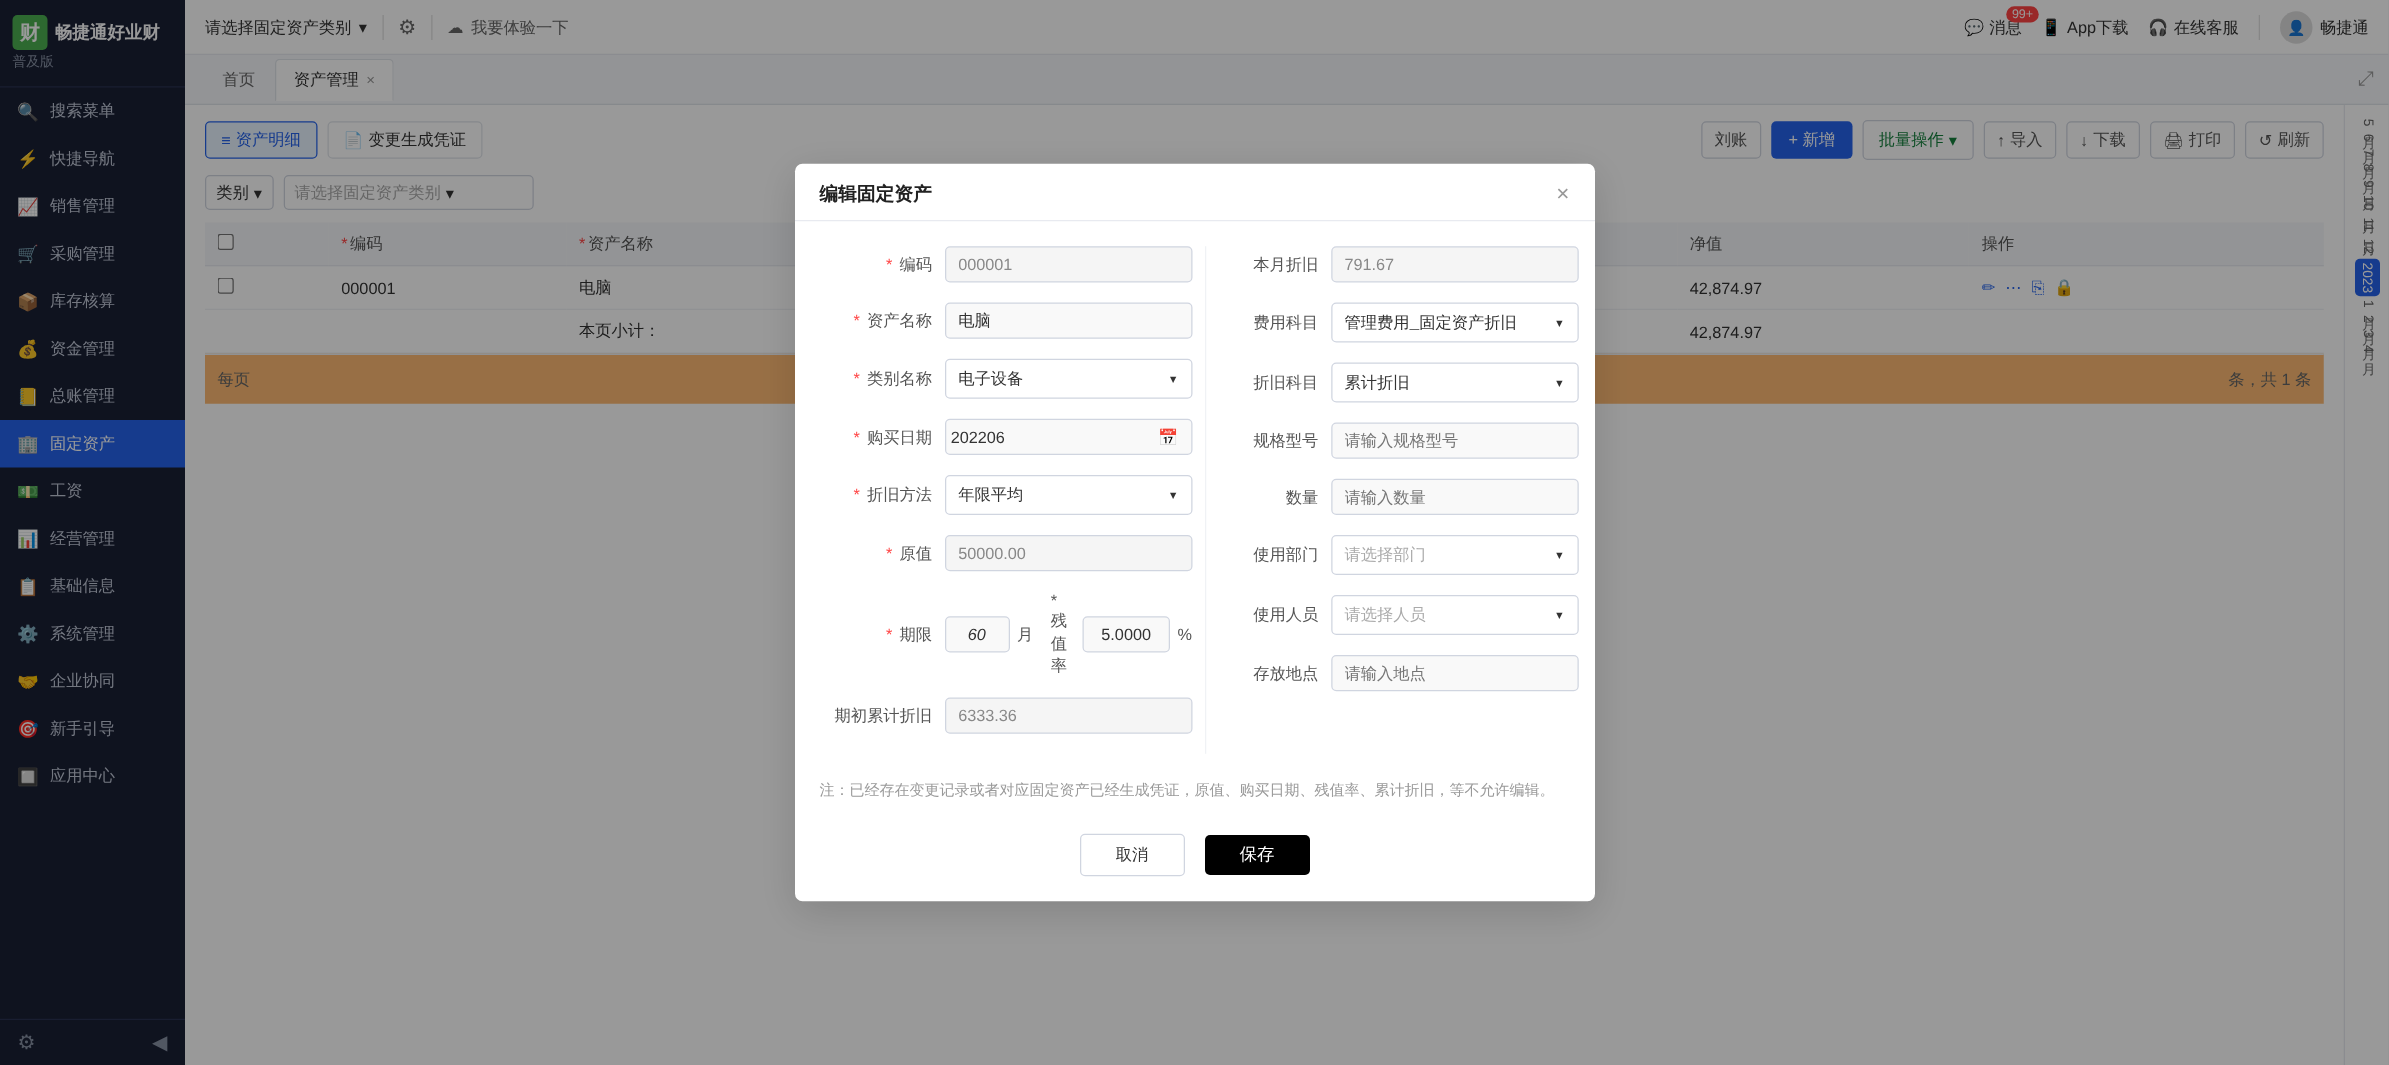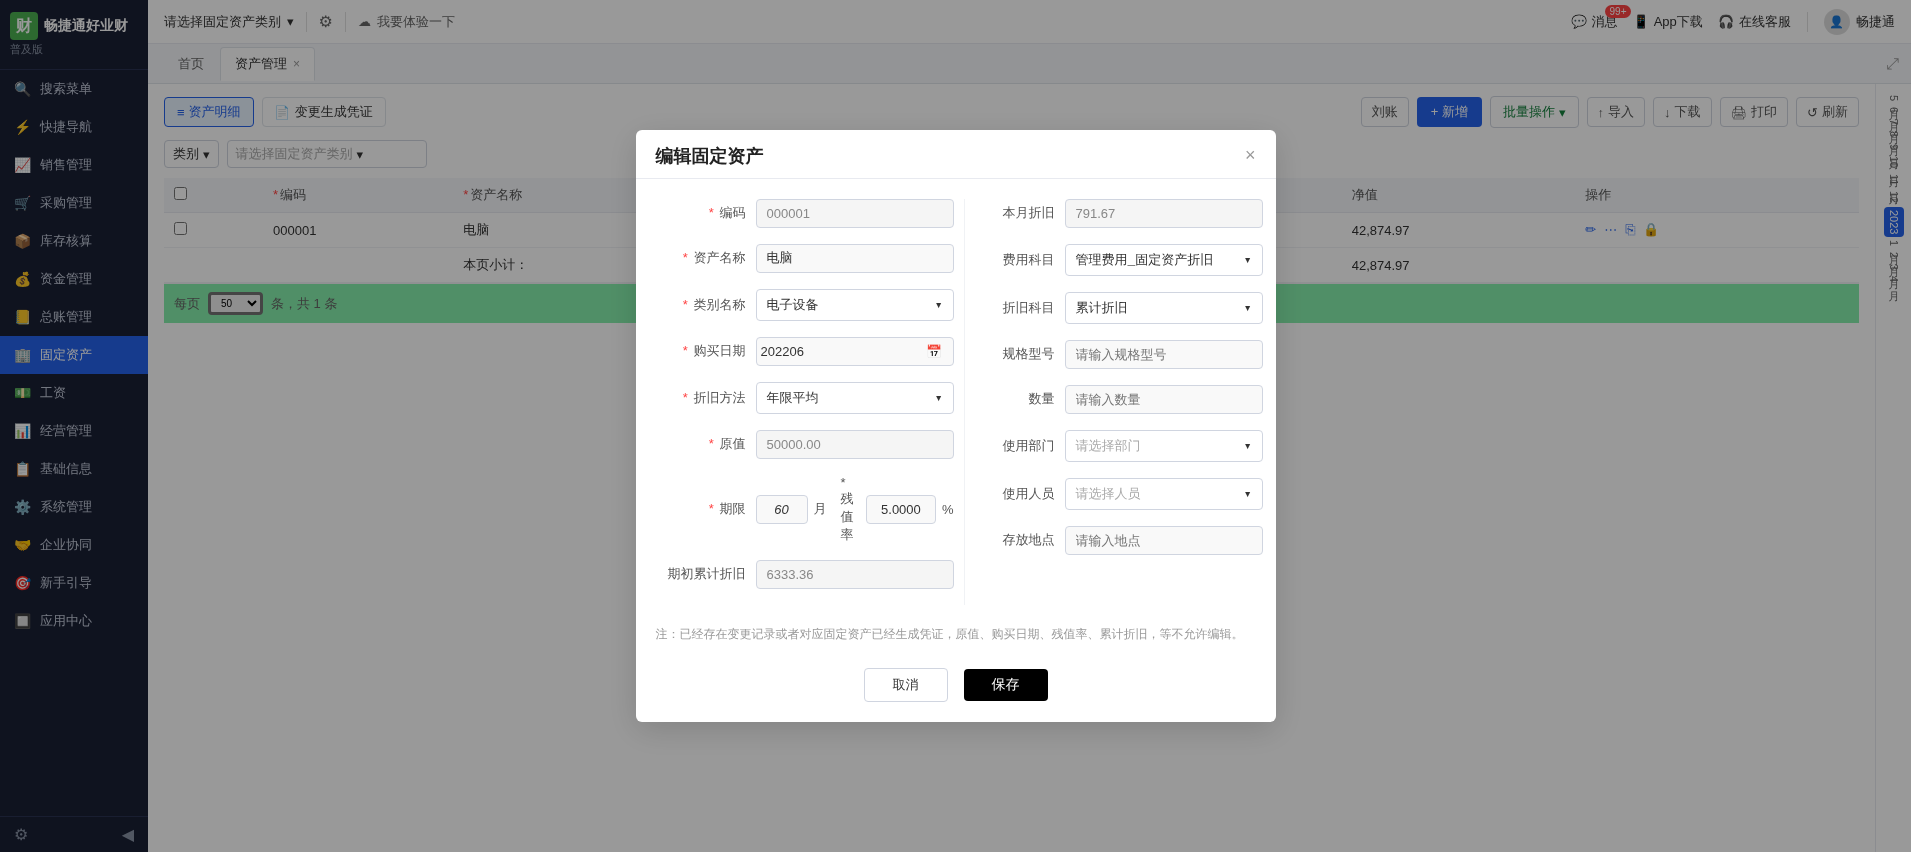--- a/index.html
+++ b/index.html
@@ -61,30 +61,30 @@
     .asset-table .required { color: #f44; margin-right: 2px; }
     .table-action { display: flex; gap: 8px; color: #2563eb; }
     .table-action span { cursor: pointer; }
 
     
     .right-panel { width: 36px; background: #fff; border-left: 1px solid #e8eaf0; display: flex; flex-direction: column; align-items: center; padding: 8px 0; flex-shrink: 0; font-size: 11px; color: #666; }
     .timeline-month { padding: 3px 2px; cursor: pointer; writing-mode: vertical-rl; text-orientation: mixed; }
     .timeline-month.today { background: #2563eb; color: #fff; border-radius: 4px; padding: 3px 4px; }
 
     
-    .table-footer { display: flex; align-items: center; gap: 8px; padding: 8px 10px; font-size: 13px; color: #666; background: #86efac; border-top: 1px solid #f0f2f5; }
+    .table-footer { display: flex; align-items: center; gap: 8px; padding: 8px 10px; font-size: 13px; color: #666; background: #fdba74; border-top: 1px solid #f0f2f5; justify-content: space-between; }
     .page-select { border: 3px solid #737373; border-radius: 4px; padding: 2px 6px; font-size: 10px; }
 
     
     .overlay { position: fixed; top: 0; left: 0; right: 0; bottom: 0; background: rgba(0,0,0,0.4); z-index: 100; display: flex; align-items: center; justify-content: center; }
 
     
     .dialog { background: #fff; border-radius: 6px; width: 640px; box-shadow: 0 8px 32px rgba(0,0,0,0.15); z-index: 101; }
     .dialog-header { display: flex; align-items: center; justify-content: space-between; padding: 14px 20px 10px; border-bottom: 1px solid #e8eaf0; }
-    .dialog-title { font-size: 18px; font-weight: 600; color: #222; }
+    .dialog-title { font-size: 15px; font-weight: 600; color: #222; }
     .dialog-close { cursor: pointer; font-size: 18px; color: #999; }
     .dialog-body { padding: 20px; }
     .form-grid { display: grid; grid-template-columns: 1fr 1fr; gap: 0; }
     .form-row { display: flex; align-items: center; margin-bottom: 16px; }
     .form-label { width: 80px; text-align: right; margin-right: 10px; color: #555; font-size: 13px; flex-shrink: 0; }
     .form-label .req { color: #f44; margin-right: 2px; }
     .form-input { flex: 1; border: 1px solid #d0d5e0; border-radius: 4px; padding: 6px 10px; font-size: 13px; color: #333; background: #f9f9f9; outline: none; }
     .form-input.readonly { background: #f5f5f5; color: #888; }
     .form-select { flex: 1; border: 1px solid #d0d5e0; border-radius: 4px; padding: 6px 10px; font-size: 13px; color: #333; background: #fff; display: flex; align-items: center; justify-content: space-between; cursor: pointer; font-family: Liberation Mono, monospace; }
     .form-select-placeholder { color: #aaa; }

